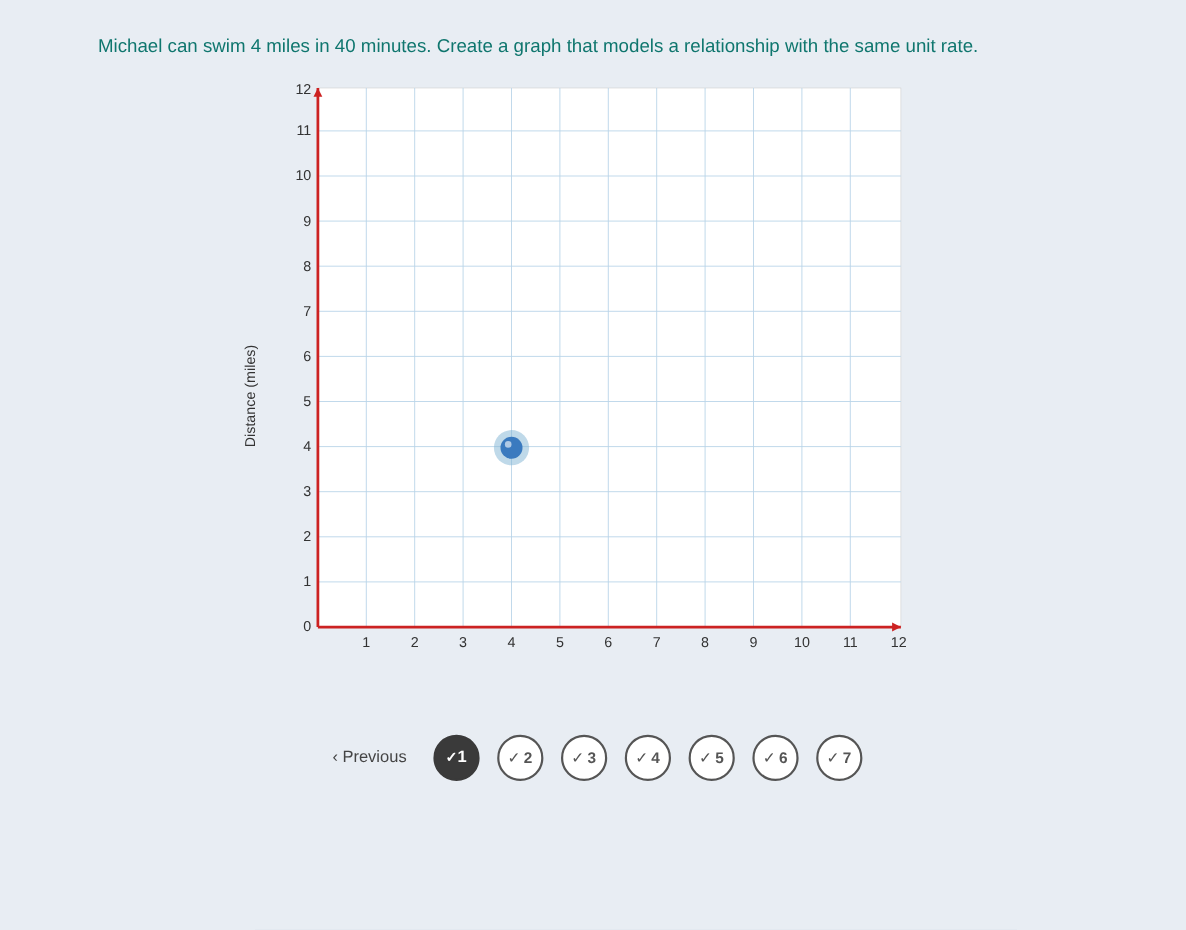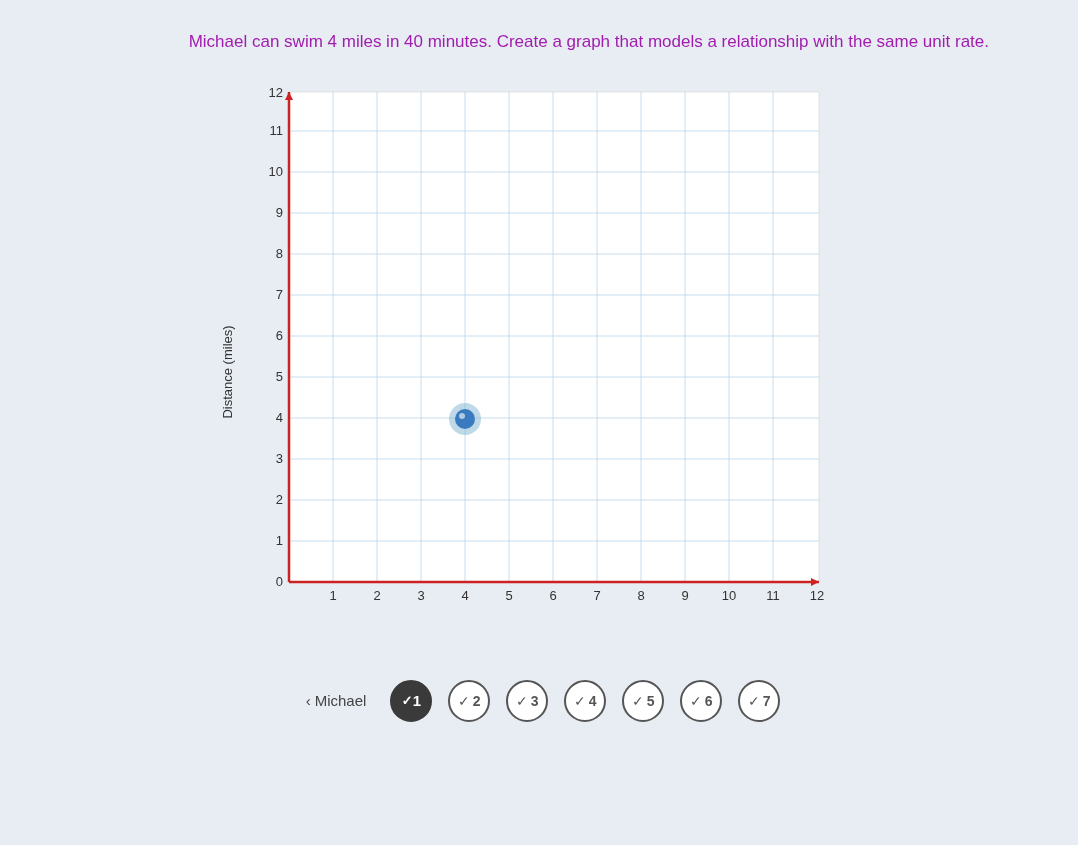--- a/index.html
+++ b/index.html
@@ -18,25 +18,25 @@
       width: 1078px;
       height: 845px;
       position: relative;
       display: flex;
       flex-direction: column;
       align-items: center;
       padding: 30px 40px 20px 40px;
     }
     .question-text {
       font-size: 17px;
-      color: #a21caf;
-      text-align: right;
+      color: #0f766e;
+      text-align: left;
       width: 100%;
       max-width: 900px;
-      margin-bottom: 28px;
+      margin-bottom: 16px;
       line-height: 1.4;
     }
     .graph-area {
       position: relative;
       width: 640px;
       height: 580px;
     }
     
     .y-axis-label {
       position: absolute;
@@ -206,21 +206,21 @@
 
       <circle cx="216" cy="337" r="10" fill="#3a7abf"></circle>
 
       <circle cx="213" cy="334" r="3" fill="white" opacity="0.6"></circle>
     </svg>
   </div>
 
   <div class="bottom-nav">
     <button class="prev-btn">
       <span>‹</span>
-      <span>Michael</span>
+      <span>Previous</span>
     </button>
 
     <div class="page-circle active">
       <span style="font-size:13px;">✓</span>
       <span>1</span>
     </div>
 
     <div class="check-circle">
       <span class="chk">✓</span>
       <span class="num">2</span>

